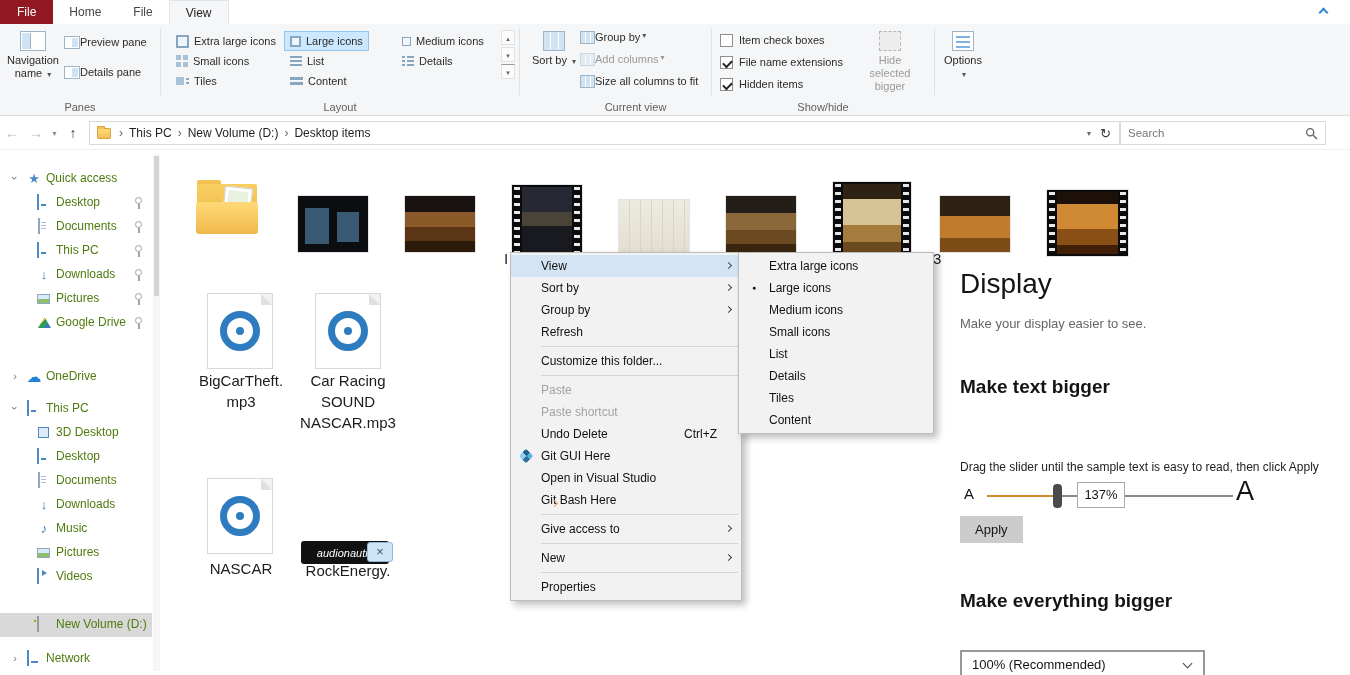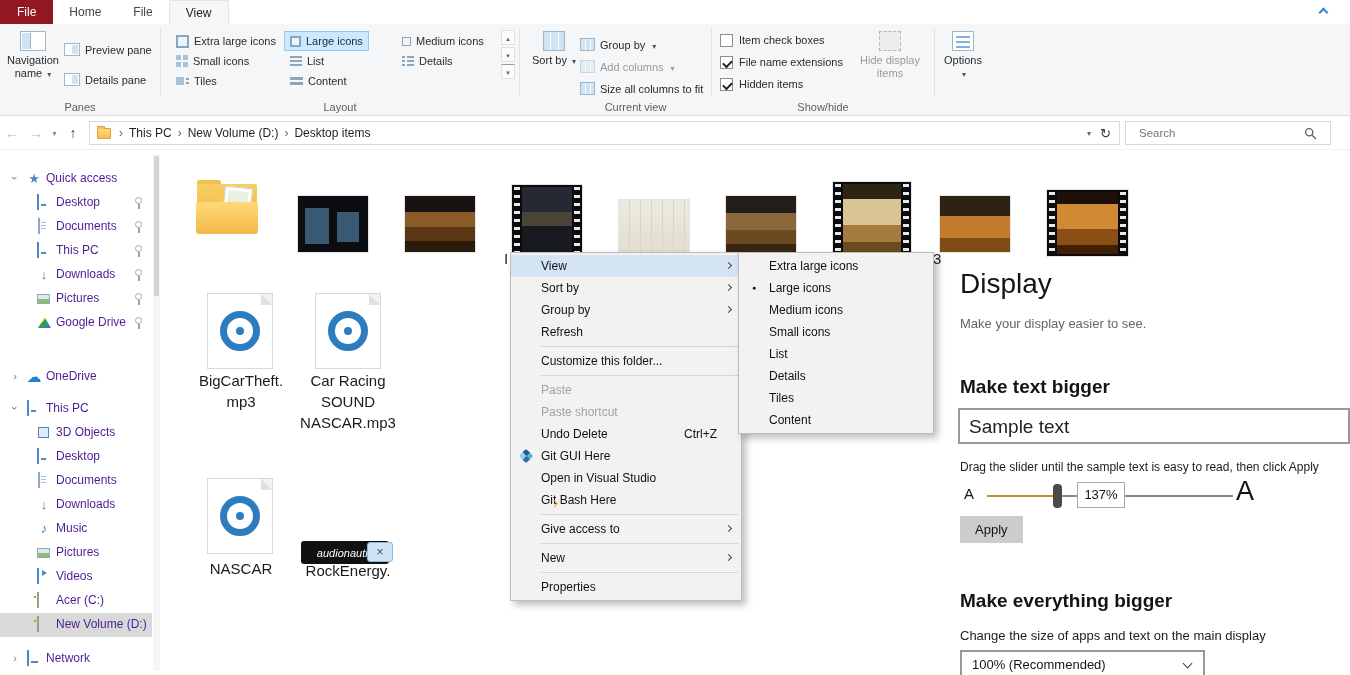--- a/index.html
+++ b/index.html
@@ -13,21 +13,21 @@
 .tab.active{background:#f5f6f7;border:1px solid #e3e4e5;border-bottom:none;color:#1f1f1f}
 .ribbon-collapse{position:absolute;right:18px;top:4px;width:16px;height:16px}
 .chev-up{display:inline-block;width:7px;height:7px;border-left:2px solid #2f86d2;border-top:2px solid #2f86d2;transform:rotate(45deg);margin:5px 4px}
 
 
 .ribbon{position:absolute;top:24px;left:0;right:0;height:92px;background:#f5f6f7;border-bottom:1px solid #dcdddf}
 .rdiv{position:absolute;top:4px;bottom:20px;width:1px;background:#e1e2e4}
 .grouplabel{position:absolute;bottom:2px;font-size:11px;color:#606060;text-align:center}
 .bigbtn{position:absolute;top:3px;display:flex;flex-direction:column;align-items:center;text-align:center;font-size:11px;line-height:13px;color:#2b2b2b;padding-top:4px}
 .bigbtn .blab{margin-top:3px}
-.smallbtn{position:absolute;height:20px;display:flex;align-items:flex-end;gap:5px;font-size:11px;color:#2b2b2b;white-space:nowrap}
+.smallbtn{position:absolute;height:20px;display:flex;align-items:flex-start;font-size:11px;color:#2b2b2b;white-space:nowrap}
 .caret{font-size:8px;color:#555;margin-left:2px}
 .grayed,.grayed span{color:#9a9a9a !important}
 .layitem{position:absolute;height:20px;display:flex;align-items:center;gap:5px;font-size:11px;padding:0 5px;border:1px solid transparent;white-space:nowrap;color:#2b2b2b}
 .layitem.selected{background:#cce8ff;border-color:#92c6ef}
 .galbtn{position:absolute;left:501px;width:14px;height:15px;font-size:7px;color:#666;text-align:center;line-height:15px;border:1px solid #e0e1e3;background:#fbfbfc}
 .galbtn.more{border-top:1px solid #9a9a9a}
 .cbitem{position:absolute;display:flex;align-items:center;gap:6px;font-size:11px;height:18px;color:#2b2b2b;white-space:nowrap}
 .cb{width:13px;height:13px;background:#fff;border:1px solid #8f8f8f;position:relative;flex:none}
 .cb.checked::after{content:"";position:absolute;left:2px;top:3px;width:7px;height:4px;border-left:2px solid #222;border-bottom:2px solid #222;transform:rotate(-45deg)}
 
@@ -55,33 +55,33 @@
 .nav-ico{width:24px;text-align:center;font-size:14px;color:#3b3b3b}
 .nav-ico.dis{color:#b9b9b9}
 .nav-caret{width:13px;text-align:center;font-size:8px;color:#888}
 .addrbox{height:24px;border:1px solid #d9d9d9;width:1031px;margin-left:4px;display:flex;align-items:center;padding:0 5px;position:relative;font-size:12px}
 .bc-folder{width:14px;height:11px;background:linear-gradient(#ffd976,#f3bf5a);border:1px solid #d9a43e;border-radius:1px;position:relative;margin:0 2px;flex:none}
 .bc-folder::before{content:"";position:absolute;left:-1px;top:-3px;width:6px;height:2px;background:#f3bf5a;border:1px solid #d9a43e;border-bottom:none;border-radius:1px 1px 0 0}
 .bc-sep{color:#666;padding:0 6px;font-size:12px}
 .crumb{color:#1f1f1f;white-space:nowrap}
 .addr-caret{position:absolute;right:28px;font-size:8px;color:#666}
 .addr-refresh{position:absolute;right:8px;font-size:13px;color:#3b3b3b}
-.searchbox{height:24px;border:1px solid #d9d9d9;width:206px;margin-left:5px;display:flex;align-items:center;padding:0 13px}
+.searchbox{height:24px;border:1px solid #d9d9d9;width:206px;display:flex;align-items:center;padding:0 7px}
 .searchbox input{border:none;outline:none;flex:1;font-size:11.5px;font-family:inherit;color:#333;background:transparent}
 .searchbox input::placeholder{color:#757575}
 .mag{flex:none}
 
 
 .sidebar{position:absolute;top:150px;left:0;width:160px;bottom:0;background:#fff;font-size:12px}
 .srow{position:absolute;left:0;width:152px;height:24px}
 .srow .chev{position:absolute;left:10px;top:5px;width:10px;font-size:11px;color:#7a7a7a;text-align:center}
 .srow .chev.exp{transform:rotate(90deg)}
 .si{position:absolute;left:26px;top:4px;width:16px;height:16px}
 .lvl2 .si{left:36px}
-.slabel{position:absolute;left:46px;top:4px;white-space:nowrap;color:#4c1d95}
+.slabel{position:absolute;left:46px;top:4px;white-space:nowrap;color:#4d7c0f}
 .lvl2 .slabel{left:56px}
 .srow.selected{background:#d9d9d9}
 .pin{position:absolute;right:9px;top:6px;width:10px;height:12px;opacity:.8}
 .pin::before{content:"";position:absolute;left:2px;top:0;width:5px;height:5px;border:1.5px solid #8a8a8a;border-radius:50%}
 .pin::after{content:"";position:absolute;left:5px;top:7px;width:1.5px;height:5px;background:#8a8a8a}
 .sscroll{position:absolute;right:0;top:4px;bottom:4px;width:7px;background:#f6f6f6}
 .sscroll::before{content:"";position:absolute;top:2px;left:1px;width:5px;height:140px;background:#d4d4d4}
 .glyph{font-size:13px;line-height:16px;text-align:center}
 .c-star{color:#4f86c6}.c-cloud{color:#2382d6;font-size:15px}.c-note{color:#2e7cc0}.c-down{color:#2e7cc0;font-weight:bold}
 .si-mon{width:13px;height:9px;border:1px solid #4f86c6;background:#cfe3f7;margin:2px 1px;position:relative}
@@ -257,21 +257,21 @@
   <div class="cbitem" style="left:720px;top:29px">
     <span class="cb checked"></span>
     <span>File name extensions</span>
   </div>
   <div class="cbitem" style="left:720px;top:51px">
     <span class="cb checked"></span>
     <span>Hidden items</span>
   </div>
   <div class="bigbtn grayed" style="left:858px;width:64px">
     <span class="ico-hide"></span>
-    <span class="blab">Hide display items</span>
+    <span class="blab">Hide selected bigger</span>
   </div>
   <div class="grouplabel" style="left:712px;width:222px">Show/hide</div>
   <div class="rdiv" style="left:934px"></div>
 
   <div class="bigbtn" style="left:938px;width:50px">
     <span class="ico-options"></span>
     <span class="blab"><span>Options</span><br><span class="caret">▾</span></span>
   </div>
 </div>
 
@@ -343,21 +343,21 @@
     <span class="slabel">OneDrive</span>
   </div>
 
   <div class="srow" style="top:247px">
     <span class="chev exp">›</span>
     <span class="si si-mon"></span>
     <span class="slabel">This PC</span>
   </div>
   <div class="srow lvl2" style="top:271px">
     <span class="si si-cube"></span>
-    <span class="slabel">3D Objects</span>
+    <span class="slabel">3D Desktop</span>
   </div>
   <div class="srow lvl2" style="top:295px">
     <span class="si si-mon"></span>
     <span class="slabel">Desktop</span>
   </div>
   <div class="srow lvl2" style="top:319px">
     <span class="si si-doc"></span>
     <span class="slabel">Documents</span>
   </div>
   <div class="srow lvl2" style="top:343px">
@@ -368,24 +368,20 @@
     <span class="si glyph c-note">♪</span>
     <span class="slabel">Music</span>
   </div>
   <div class="srow lvl2" style="top:391px">
     <span class="si si-pic"></span>
     <span class="slabel">Pictures</span>
   </div>
   <div class="srow lvl2" style="top:415px">
     <span class="si si-video"></span>
     <span class="slabel">Videos</span>
-  </div>
-  <div class="srow lvl2" style="top:439px">
-    <span class="si si-drive"></span>
-    <span class="slabel">Acer (C:)</span>
   </div>
   <div class="srow lvl2 selected" style="top:463px">
     <span class="si si-drive"></span>
     <span class="slabel">New Volume (D:)</span>
   </div>
 
   <div class="srow" style="top:497px">
     <span class="chev">›</span>
     <span class="si si-net"></span>
     <span class="slabel">Network</span>
@@ -439,33 +435,31 @@
 <div class="filelabel" style="left:186px;top:558px;width:110px">NASCAR</div>
 
 <div class="audx">audionautix</div>
 <div class="audx-badge">×</div>
 <div class="filelabel" style="left:292px;top:560px;width:112px">RockEnergy.</div>
 
 <div class="settings">
   <div class="s-title">Display</div>
   <div class="s-sub">Make your display easier to see.</div>
   <div class="s-h2" style="top:118px">Make text bigger</div>
-  <div class="s-samplebox">Sample text</div>
   <div class="s-hint">Drag the slider until the sample text is easy to read, then click Apply</div>
   <div class="s-slider">
     <span class="s-a-small">A</span>
     <span class="s-track"></span>
     <span class="s-fill"></span>
     <span class="s-handle"></span>
     <span class="s-tip">137%</span>
     <span class="s-a-big">A</span>
   </div>
   <button class="s-apply">Apply</button>
   <div class="s-h2" style="top:332px">Make everything bigger</div>
-  <div class="s-hint2">Change the size of apps and text on the main display</div>
   <div class="s-select">
     <span>100% (Recommended)</span>
     <span class="s-selchev"></span>
   </div>
 </div>
 
 <div class="cmenu">
   <div class="mi hl"><span>View</span><span class="subarr"></span></div>
   <div class="mi"><span>Sort by</span><span class="subarr"></span></div>
   <div class="mi"><span>Group by</span><span class="subarr"></span></div>

